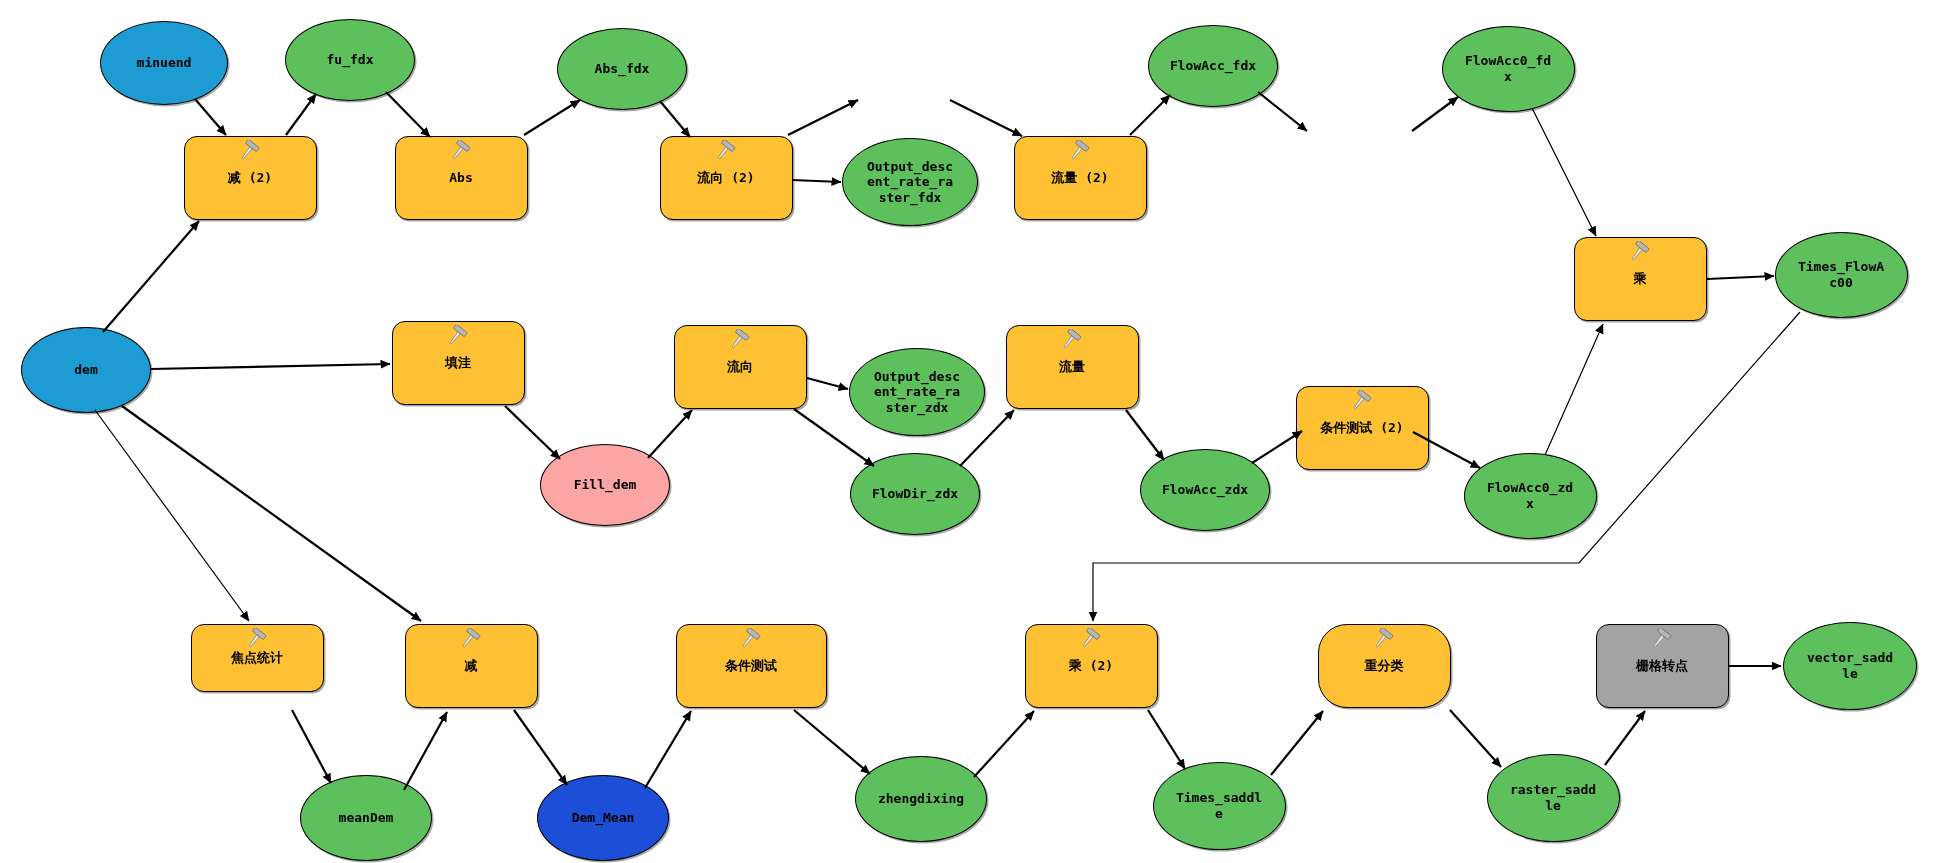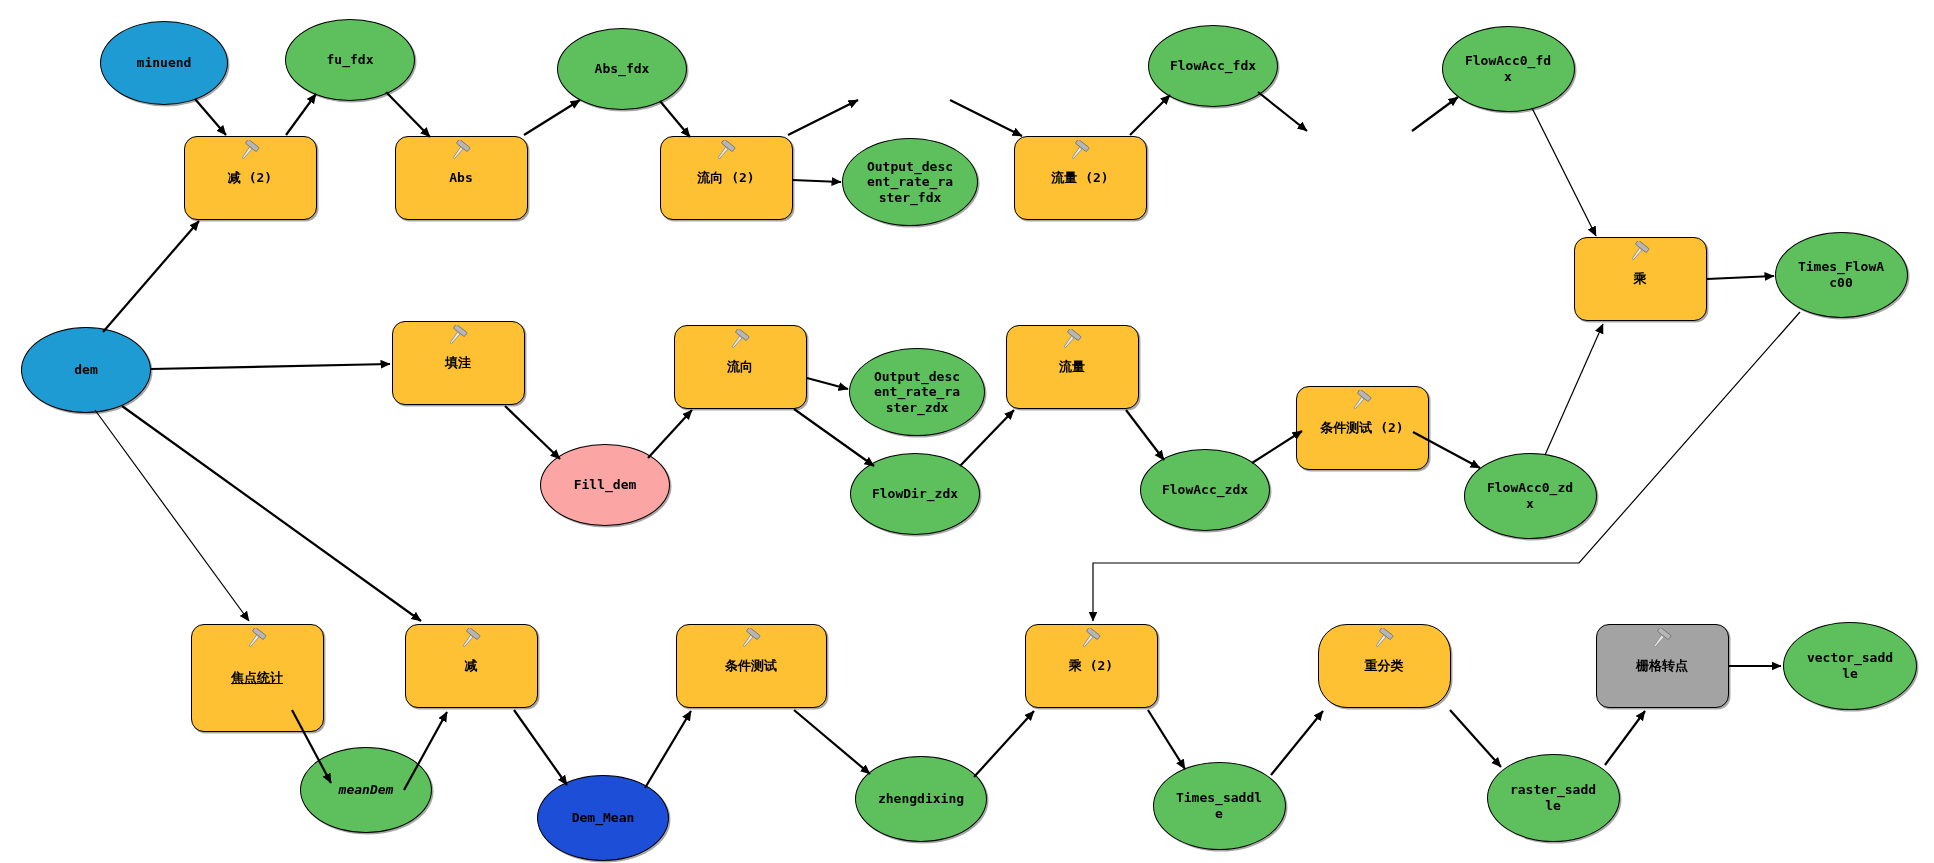--- a/index.html
+++ b/index.html
@@ -186,30 +186,30 @@
           <g transform="rotate(38 12 10)">
             <rect x="4" y="2.5" width="14" height="5" rx="1.2" fill="#b6b6b6" stroke="#6e6e6e" stroke-width="0.8"></rect>
             <polygon points="9.8,8 13,8 12.2,21 10.6,21" fill="#e9e9e9" stroke="#8a8a8a" stroke-width="0.8"></polygon>
           </g>
         </svg></span>
       <span class="node-label">条件测试 (2)</span>
     </div>
     <div class="node data" style="left: 1463.5px; top: 453px; width: 133px; height: 86px; background: rgb(93, 192, 93); border-color: rgb(0, 0, 0);">
       <span class="node-label">FlowAcc0_zdx</span>
     </div>
-    <div class="node tool" style="left: 190.5px; top: 624px; width: 133px; height: 108px; background: rgb(253, 193, 51); border-color: rgb(0, 0, 0); text-decoration: underline;">
+    <div class="node tool" style="left: 190.5px; top: 624px; width: 133px; height: 68px; background: rgb(253, 193, 51); border-color: rgb(0, 0, 0);">
       <span class="hammer"><svg width="24" height="24" viewBox="0 0 24 24">
           <g transform="rotate(38 12 10)">
             <rect x="4" y="2.5" width="14" height="5" rx="1.2" fill="#b6b6b6" stroke="#6e6e6e" stroke-width="0.8"></rect>
             <polygon points="9.8,8 13,8 12.2,21 10.6,21" fill="#e9e9e9" stroke="#8a8a8a" stroke-width="0.8"></polygon>
           </g>
         </svg></span>
       <span class="node-label">焦点统计</span>
     </div>
-    <div class="node data" style="left: 300px; top: 747px; width: 132px; height: 86px; background: rgb(93, 192, 93); border-color: rgb(0, 0, 0); font-style: italic;">
+    <div class="node data" style="left: 300px; top: 775px; width: 132px; height: 86px; background: rgb(93, 192, 93); border-color: rgb(0, 0, 0);">
       <span class="node-label">meanDem</span>
     </div>
     <div class="node tool" style="left: 404.5px; top: 624px; width: 133px; height: 84px; background: rgb(253, 193, 51); border-color: rgb(0, 0, 0);">
       <span class="hammer"><svg width="24" height="24" viewBox="0 0 24 24">
           <g transform="rotate(38 12 10)">
             <rect x="4" y="2.5" width="14" height="5" rx="1.2" fill="#b6b6b6" stroke="#6e6e6e" stroke-width="0.8"></rect>
             <polygon points="9.8,8 13,8 12.2,21 10.6,21" fill="#e9e9e9" stroke="#8a8a8a" stroke-width="0.8"></polygon>
           </g>
         </svg></span>
       <span class="node-label">减</span>

